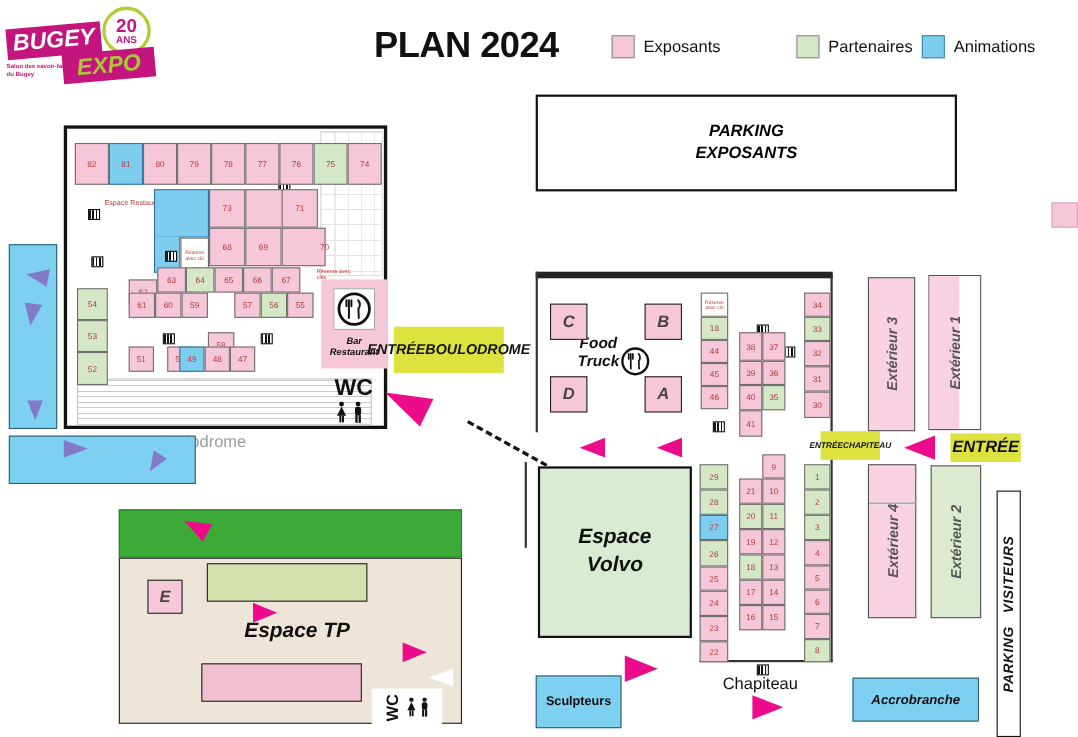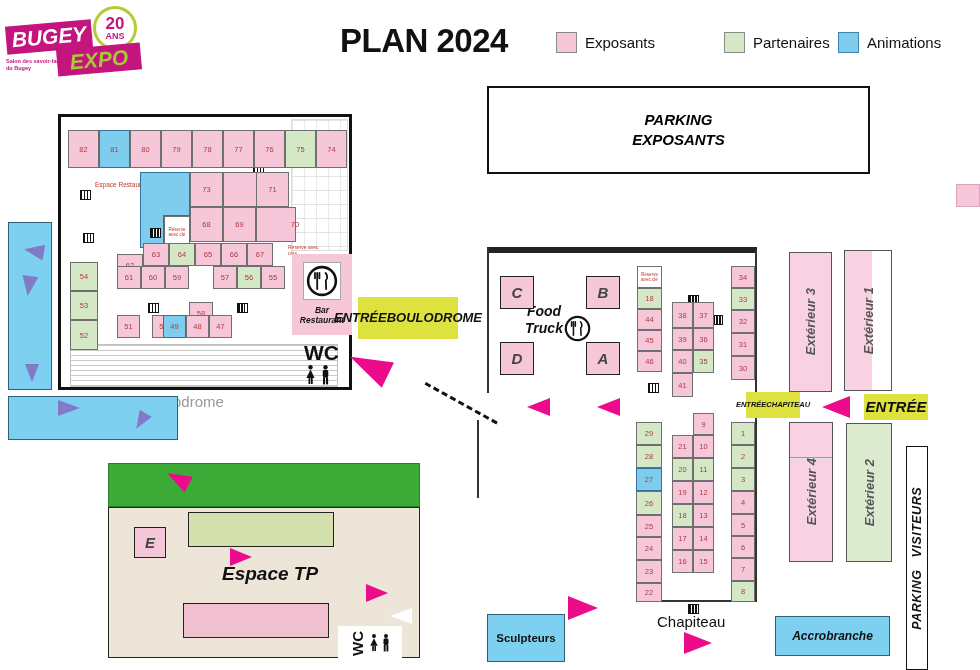--- a/index.html
+++ b/index.html
@@ -273,20 +273,24 @@
     </div>
 
   <div class="abs yellow" style="left:746px;top:392px;width:54px;height:26px;font-size:7.5px;">
     <span>ENTRÉE</span>
     <span>CHAPITEAU</span>
   </div>
   <div class="abs" style="left:657px;top:613px;font-size:15px;color:#111;">Chapiteau</div>
   <span class="tri" style="left:684px;top:632px;border-top:11px solid transparent;border-bottom:11px solid transparent;border-left:28px solid #ec0b8a;"></span>
 
   <div class="abs" style="left:477px;top:420px;width:2px;height:78px;background:#333;"></div>
+  <div class="abs" style="left:489px;top:424px;width:140px;height:156px;background:#d9ecd3;border:2.5px solid #111;display:flex;flex-direction:column;align-items:center;justify-content:center;font-weight:bold;font-style:italic;font-size:19px;color:#111;line-height:1.3;">
+    <span>Espace</span>
+    <span>Volvo</span>
+  </div>
 
   <div class="abs" style="left:789px;top:252px;width:43px;height:140px;background:#f8d2e2;border:1px solid #555;display:flex;align-items:center;justify-content:center;">
     <span class="vtext" style="font-size:13px;font-weight:bold;font-style:italic;color:#555;">Extérieur 3</span>
   </div>
   <div class="abs" style="left:844px;top:250px;width:48px;height:141px;background:#fff;border:1px solid #555;display:flex;align-items:center;justify-content:center;">
     <div class="abs" style="left:0;top:0;width:27px;height:139px;background:#f8d2e2;"></div>
     <span class="vtext" style="position:relative;font-size:13px;font-weight:bold;font-style:italic;color:#555;">Extérieur 1</span>
   </div>
   <span class="tri" style="left:822px;top:396px;border-top:11px solid transparent;border-bottom:11px solid transparent;border-right:28px solid #ec0b8a;"></span>
   <div class="abs yellow" style="left:864px;top:394px;width:64px;height:26px;font-size:15px;">

